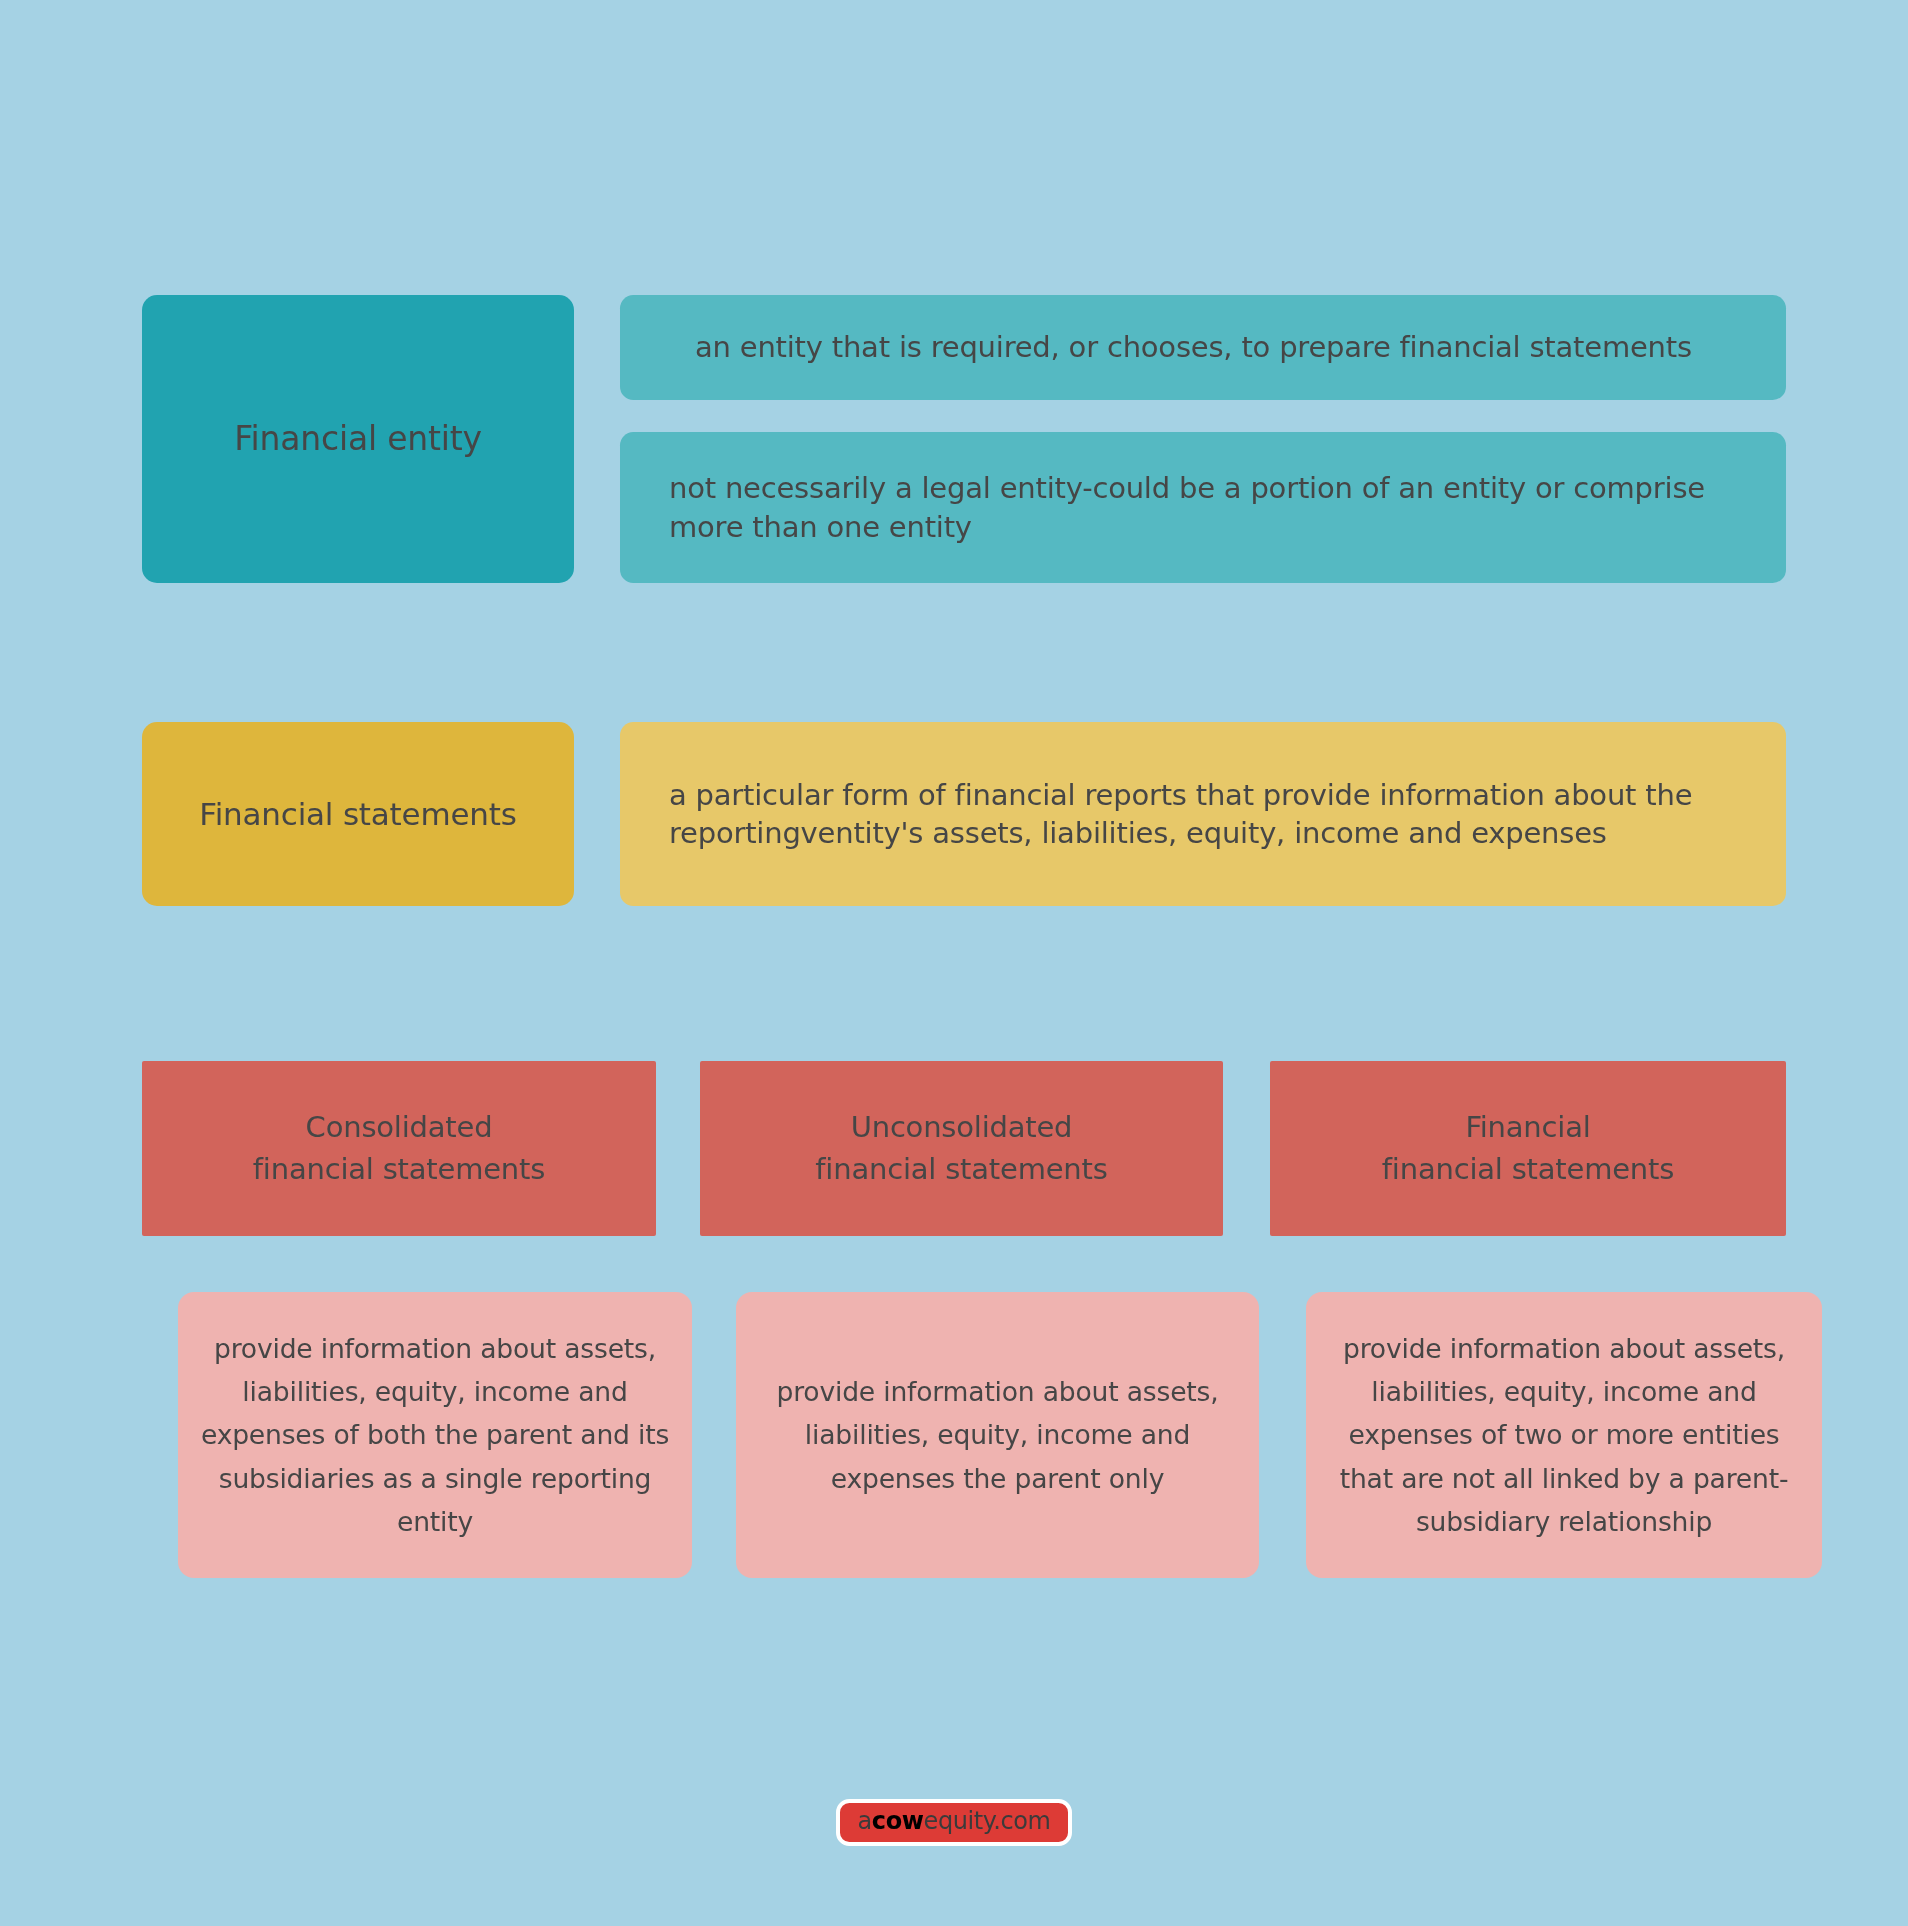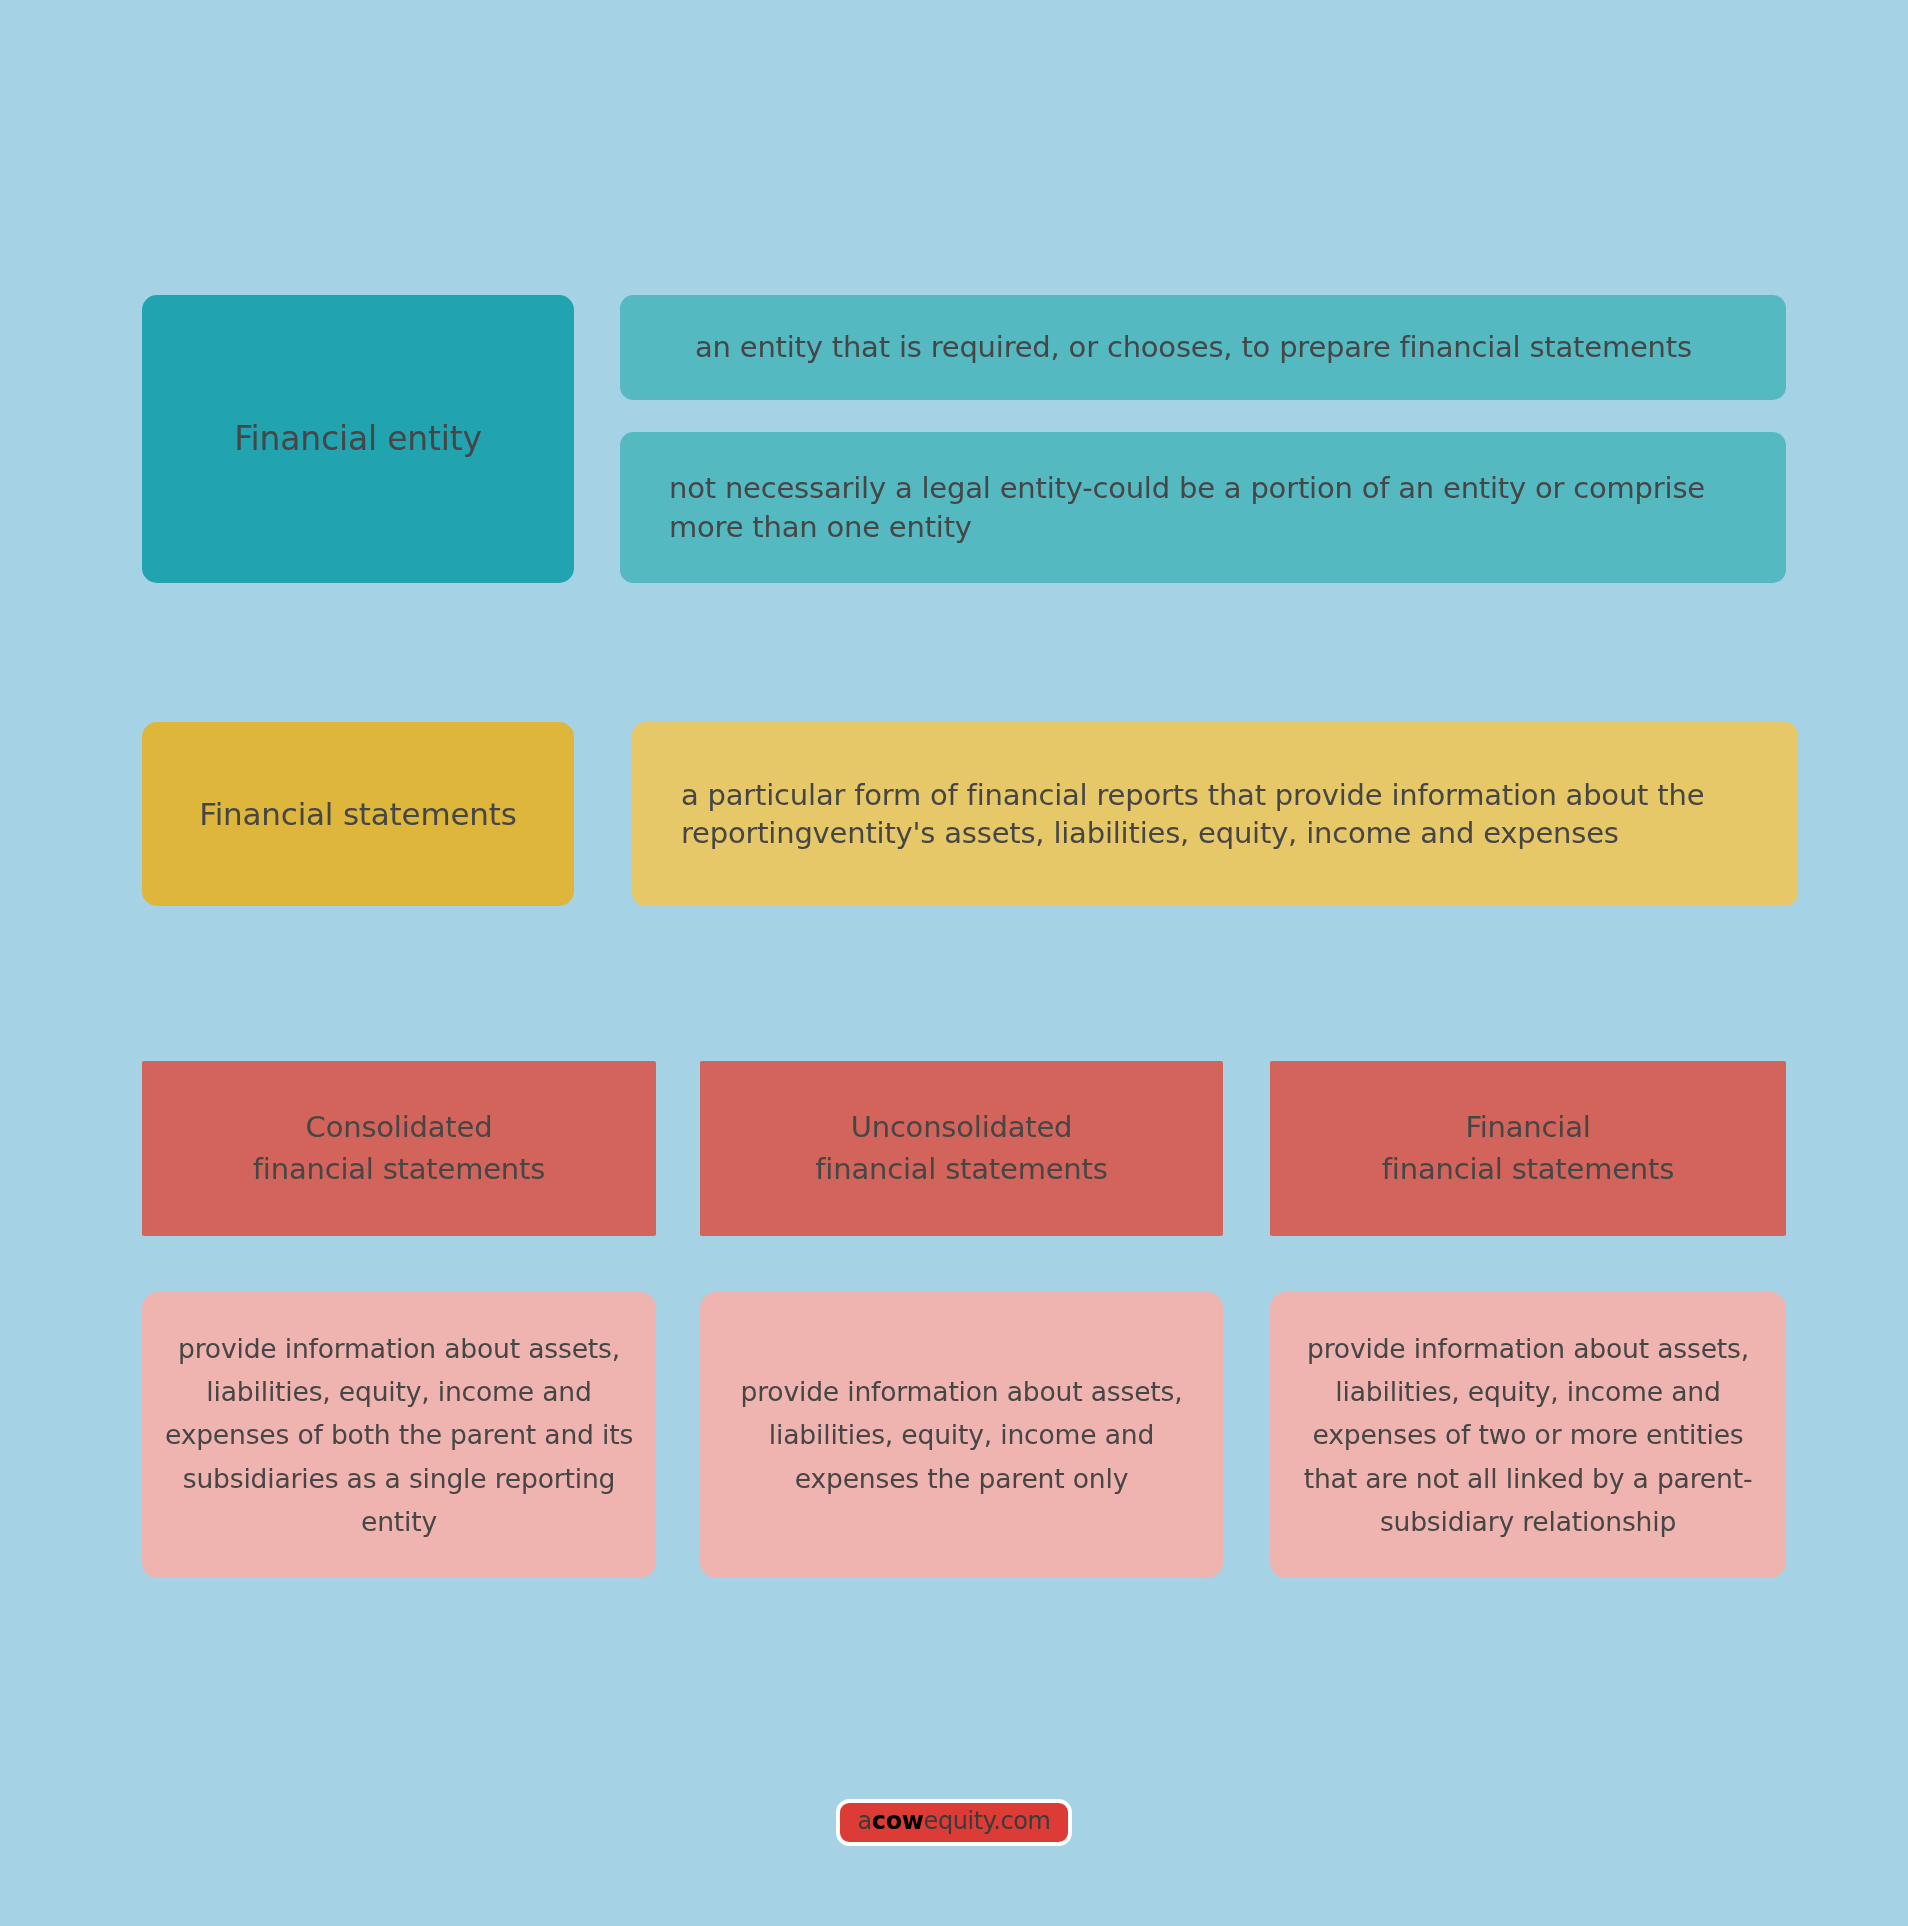--- a/index.html
+++ b/index.html
@@ -77,21 +77,20 @@
   }
   .desc-yellow {
     left: 620px;
     top: 722px;
     width: 1166px;
     height: 184px;
     background: #e7c869;
     border-radius: 13.3px;
     padding: 0 49px;
     font-size: 29px;
-    margin-left: 12px;
   }
 
   
   .card-head {
     top: 1061px;
     height: 175px;
     background: #d2645b;
     border-radius: 2px;
     justify-content: center;
     text-align: center;
@@ -101,20 +100,21 @@
   .card-body {
     top: 1292px;
     height: 286px;
     background: #efb3b0;
     border-radius: 16px;
     justify-content: center;
     text-align: center;
     font-size: 26.6px;
     line-height: 1.62;
     padding: 0 19.5px;
+    margin-left: 36px;
   }
 
   .col-1 { left: 142px;  width: 514px; }
   .col-2 { left: 700px; width: 523px; }
   .col-3 { left: 1270px; width: 516px; }
 
   
   .logo-wrap {
     position: absolute;
     left: 0;

